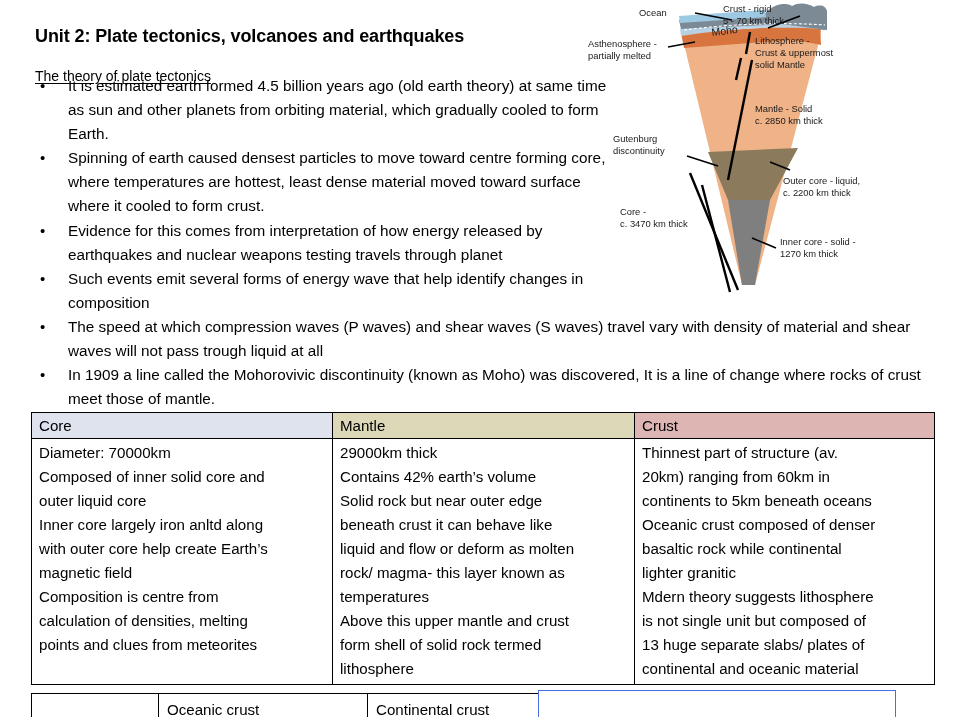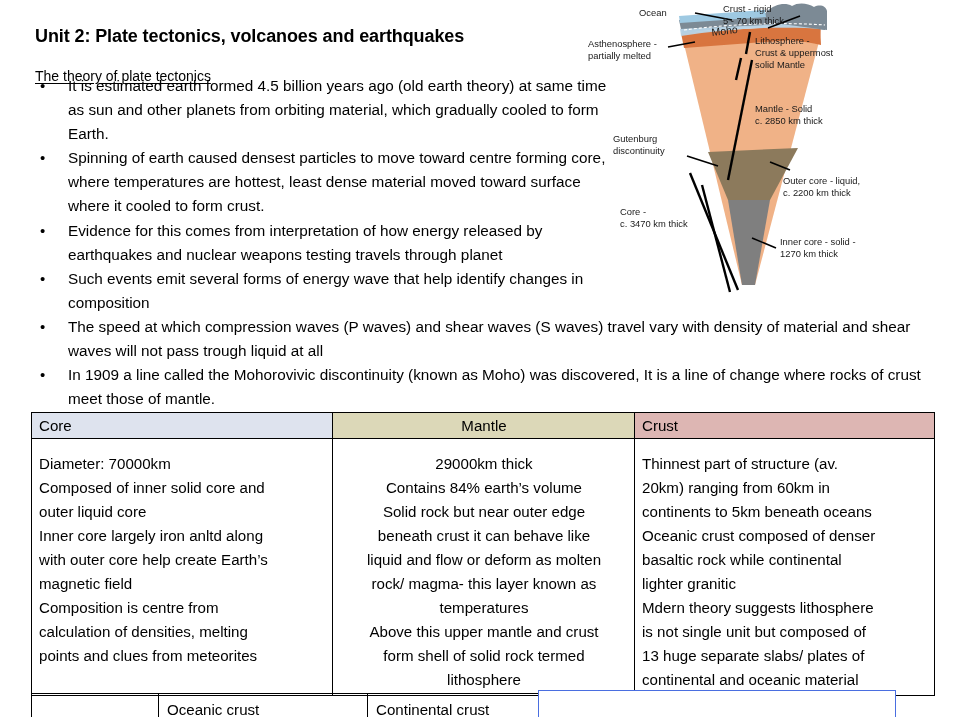--- a/index.html
+++ b/index.html
@@ -55,31 +55,31 @@
   
   .tbl{
     position:absolute;left:31px;top:412px;
     width:861px;
     border-collapse:collapse;
     table-layout:fixed;
   }
   .tbl td{
     border:1px solid #000000;
     vertical-align:top;
-    padding:13px 6px 3px 7px;
+    padding:2px 6px 3px 7px;
     font-size:15.1px;
     line-height:24.0px;
   }
   .tbl .hd{
     font-size:15.1px;
     line-height:21px;
     padding:2px 6px 2px 7px;
   }
   .col-a{width:287px;}
-  .col-b{width:288px;text-align:center;}
+  .col-b{width:288px;}
   .col-c{width:286px;margin-left:20px;}
   .cell-lines span{display:block;}
 
   
   .tbl2{
     position:absolute;left:31px;top:693px;
     width:500px;
     border-collapse:collapse;
     table-layout:fixed;
   }
@@ -231,21 +231,21 @@
         <span>outer liquid core</span>
         <span>Inner core largely iron anltd along</span>
         <span>with outer core help create Earth’s</span>
         <span>magnetic field</span>
         <span>Composition is centre from</span>
         <span>calculation of densities, melting</span>
         <span>points and clues from meteorites</span>
       </td>
       <td class="col-b cell-lines">
         <span>29000km thick</span>
-        <span>Contains 84% earth’s volume</span>
+        <span>Contains 42% earth’s volume</span>
         <span>Solid rock but near outer edge</span>
         <span>beneath crust it can behave like</span>
         <span>liquid and flow or deform as molten</span>
         <span>rock/ magma- this layer known as</span>
         <span>temperatures</span>
         <span>Above this upper mantle and crust</span>
         <span>form shell of solid rock termed</span>
         <span>lithosphere</span>
       </td>
       <td class="col-c cell-lines">

